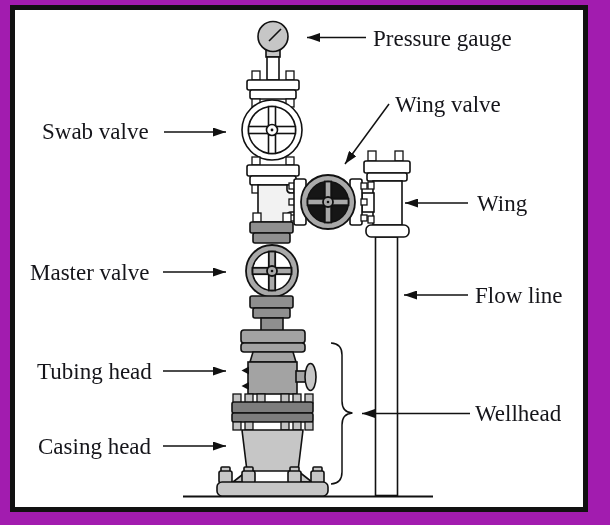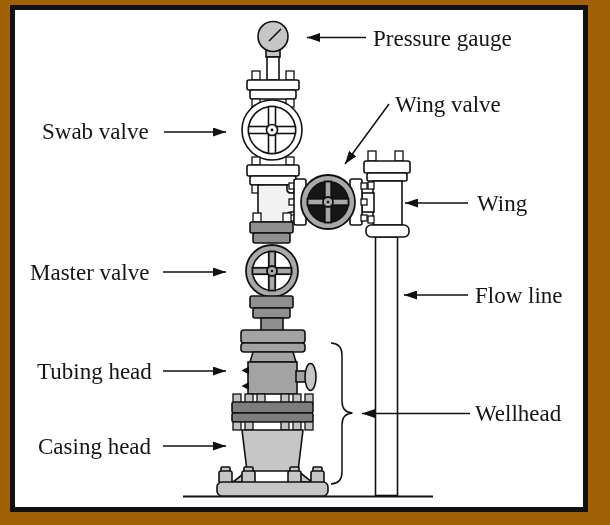--- a/index.html
+++ b/index.html
@@ -1,16 +1,16 @@
 <!DOCTYPE html>
 <html><head>
 <meta charset="utf-8">
 <style>
   html,body{margin:0;padding:0;background:#ffffff;}
-  .canvas{position:relative;width:610px;height:525px;background:#a16207;overflow:hidden;
+  .canvas{position:relative;width:610px;height:525px;background:#a21caf;overflow:hidden;
           font-family:"Liberation Serif", serif;}
   svg{position:absolute;left:0;top:0;}
   .lbl{font-family:"Liberation Serif", serif;font-size:23px;fill:#15151a;}
   .ln{stroke:#111;stroke-width:1.5;fill:none;}
   .wp{fill:#ffffff;stroke:#111;stroke-width:1.6;}
   .tee{fill:#f2f2f2;stroke:#111;stroke-width:1.6;}
   .g1{fill:#c6c6c6;stroke:#111;stroke-width:1.6;}
   .g2{fill:#a9a9a9;stroke:#111;stroke-width:1.8;}
   .g3{fill:#8f8f8f;stroke:#111;stroke-width:1.6;}
   .g4{fill:#7d7d7d;stroke:#111;stroke-width:1.6;}

